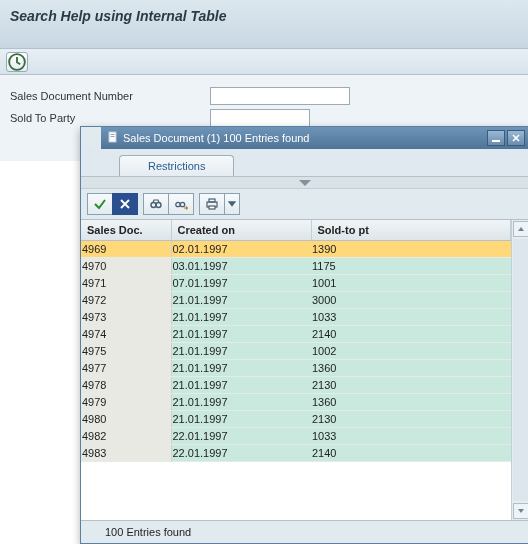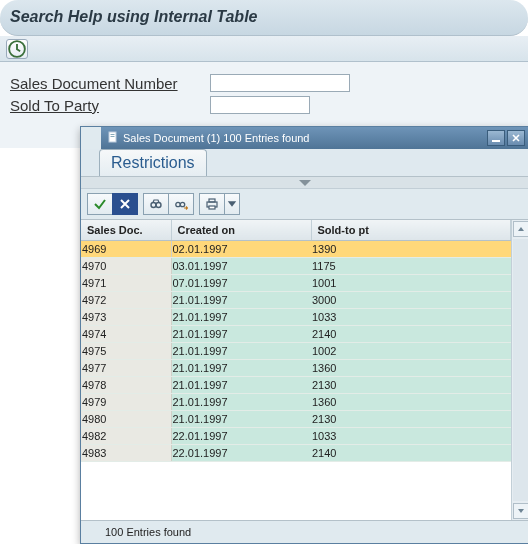--- a/index.html
+++ b/index.html
@@ -7,28 +7,27 @@
     font-family: Arial, Helvetica, sans-serif;
     font-size: 11px;
     background: #fff;
     width: 528px;
     height: 544px;
     overflow: hidden;
     position: relative;
   }
   .titlebar {
     background: linear-gradient(#dce7ee, #c7d7e2);
-    height: 36px;
+    height: 49px;
     padding: 8px 10px;
-    font-size: 16px;
+    font-size: 14px;
     font-weight: bold;
     font-style: italic;
     color: #2b3a45;
     border-bottom: 1px solid #b0c0cc;
-    border-radius: 18px;
   }
   .toolbar {
     background: linear-gradient(#e8eff4, #d7e3eb);
     height: 26px;
     padding: 2px 6px;
     border-bottom: 1px solid #b0c0cc;
     display: flex;
     align-items: center;
   }
   .toolbar .btn {
@@ -44,22 +43,21 @@
     padding: 8px 10px 30px 10px;
   }
   .form-row {
     display: flex;
     align-items: center;
     margin: 4px 0;
   }
   .form-label {
     width: 200px;
     color: #333;
-    font-size: 15px;
-    text-decoration: underline;
+    font-size: 11px;
   }
   .form-input {
     height: 18px;
     border: 1px solid #9aaab6;
     background: #fff;
     font-size: 11px;
     padding: 1px 3px;
   }
   .dialog {
     position: absolute;
@@ -99,24 +97,25 @@
     display:flex;
     align-items:flex-end;
     padding-left: 18px;
     border-bottom: 1px solid #b4c1c9;
   }
   .tab {
     background: linear-gradient(#f6f8f9,#e5edf2);
     border: 1px solid #9db0bd;
     border-bottom: none;
     border-radius: 4px 4px 0 0;
-    padding: 4px 11px;
-    font-size: 16px;
+    padding: 4px 28px;
+    font-size: 11px;
     color: #2a5c8f;
     cursor: pointer;
+    margin-left: 20px;
   }
   .separator {
     height: 12px;
     background: #d9e2e7;
     position: relative;
     border-bottom: 1px solid #c2ced6;
   }
   .separator::after {
     content:"";
     position:absolute;

